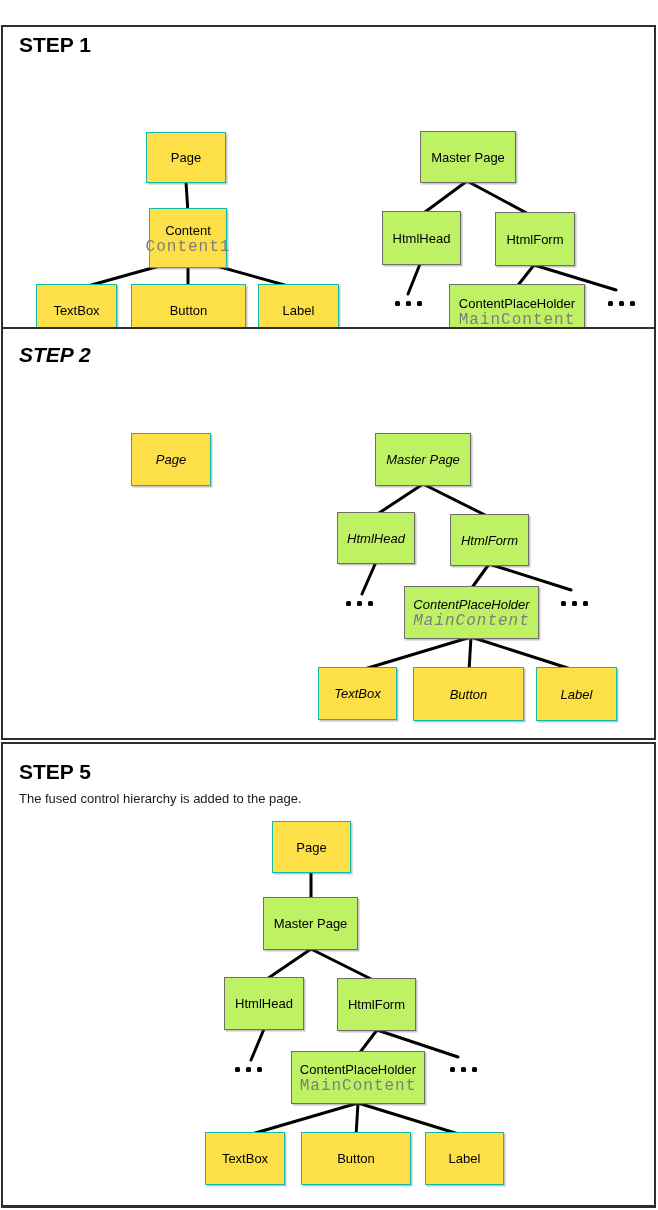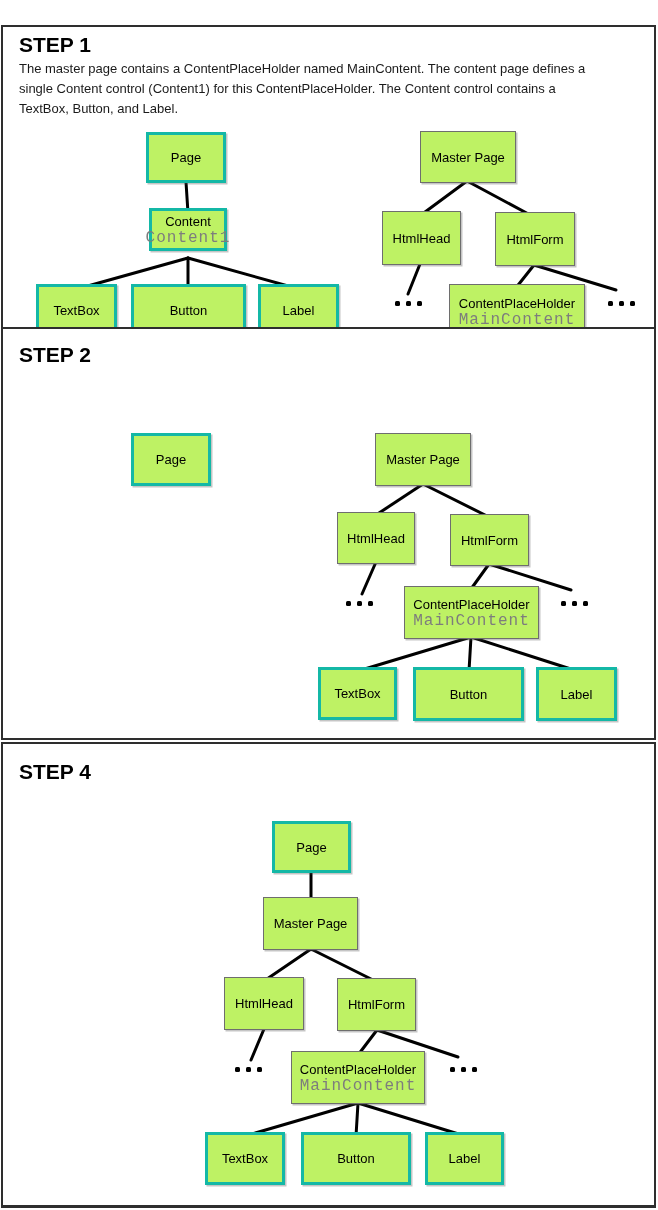--- a/index.html
+++ b/index.html
@@ -1,67 +1,64 @@
 <!DOCTYPE html>
 <html><head>
 <meta charset="utf-8">
 <style>
   html,body{margin:0;padding:0;background:#ffffff;}
   .canvas{position:relative;width:658px;height:1210px;background:#ffffff;
           font-family:"Liberation Sans", sans-serif;color:#111;}
   .panel{position:absolute;left:1px;width:655px;border:2px solid #2e2e2e;
          box-sizing:border-box;background:#ffffff;}
   .panel-1{top:1px;height:323px;margin-top:24px;}
-  .panel-2{top:327px;height:413px;}
+  .panel-2{top:327px;height:413px;font-style:italic;}
   .panel-3{top:742px;height:466px;border-bottom-width:3px;}
   .step-title{position:absolute;left:16px;margin:0;font-size:21px;font-weight:bold;
               color:#000;letter-spacing:0;}
   .desc{position:absolute;left:16px;margin:0;width:615px;font-size:13px;line-height:20px;
         color:#1a1a1a;white-space:pre-line;}
   .lines{position:absolute;left:0;top:0;pointer-events:none;}
   .node{position:absolute;box-sizing:border-box;display:flex;flex-direction:column;
         align-items:center;justify-content:center;text-align:center;
         font-size:13px;color:#000;line-height:17px;
         box-shadow:1.5px 1.5px 0 rgba(90,90,90,0.35);}
-  .node.blue{background:#bef264;border:3px solid #14b8a6;}
+  .node.blue{background:#fde047;border:1px solid #14b8a6;}
   .node.orange{background:#bef264;border:1px solid #6e6e6e;}
   .node .code{font-family:"Liberation Mono", monospace;font-size:16px;
               letter-spacing:1px;color:#7d7d7d;line-height:16px;}
   .dots{position:absolute;display:flex;gap:6px;}
   .dots i{width:5px;height:5px;background:#000;border-radius:1.5px;}
 </style>
 </head>
 <body>
 
 <div class="canvas">
 
   <section class="panel panel-1">
     <h1 class="step-title" style="top:6px">STEP 1</h1>
-    <p class="desc" style="top:32px">The master page contains a ContentPlaceHolder named MainContent. The content page defines a
-single Content control (Content1) for this ContentPlaceHolder. The Content control contains a
-TextBox, Button, and Label.</p>
 
     <svg class="lines" width="651" height="319">
       <g stroke="#000000" stroke-width="3" stroke-linecap="round">
         <line x1="183" y1="155" x2="185" y2="186"></line>
         <line x1="185" y1="231" x2="74" y2="262"></line>
         <line x1="185" y1="231" x2="185" y2="262"></line>
         <line x1="185" y1="231" x2="296" y2="262"></line>
         <line x1="464" y1="154" x2="418" y2="188"></line>
         <line x1="464" y1="154" x2="531" y2="190"></line>
         <line x1="417" y1="237" x2="405" y2="267"></line>
         <line x1="531" y1="238" x2="512" y2="262"></line>
         <line x1="531" y1="238" x2="613" y2="263"></line>
       </g>
     </svg>
 
     <div class="node blue" style="left:143px;top:105px;width:80px;height:51px">
       <span>Page</span>
     </div>
-    <div class="node blue" style="left:146px;top:181px;width:78px;height:43px">
+    <div class="node blue" style="left:146px;top:181px;width:78px;height:60px">
       <span>Content</span>
       <span class="code">Content1</span>
     </div>
     <div class="node blue" style="left:33px;top:257px;width:81px;height:53px">
       <span>TextBox</span>
     </div>
     <div class="node blue" style="left:128px;top:257px;width:115px;height:53px">
       <span>Button</span>
     </div>
     <div class="node blue" style="left:255px;top:257px;width:81px;height:53px">
@@ -141,21 +138,22 @@
         <i></i>
       </div>
     <div class="dots" style="left:558px;top:272px">
         <i></i>
         <i></i>
         <i></i>
       </div>
   </section>
 
   <section class="panel panel-3">
-    <h1 class="step-title" style="top:16px">STEP 4</h1>
+    <h1 class="step-title" style="top:16px">STEP 5</h1>
+    <p class="desc" style="top:45px">The fused control hierarchy is added to the page.</p>
 
     <svg class="lines" width="651" height="461">
       <g stroke="#000000" stroke-width="3" stroke-linecap="round">
         <line x1="308" y1="128" x2="308" y2="157"></line>
         <line x1="308" y1="205" x2="261" y2="237"></line>
         <line x1="308" y1="205" x2="374" y2="238"></line>
         <line x1="261" y1="285" x2="248" y2="316"></line>
         <line x1="374" y1="286" x2="355" y2="311"></line>
         <line x1="374" y1="286" x2="455" y2="313"></line>
         <line x1="355" y1="359" x2="242" y2="392"></line>

